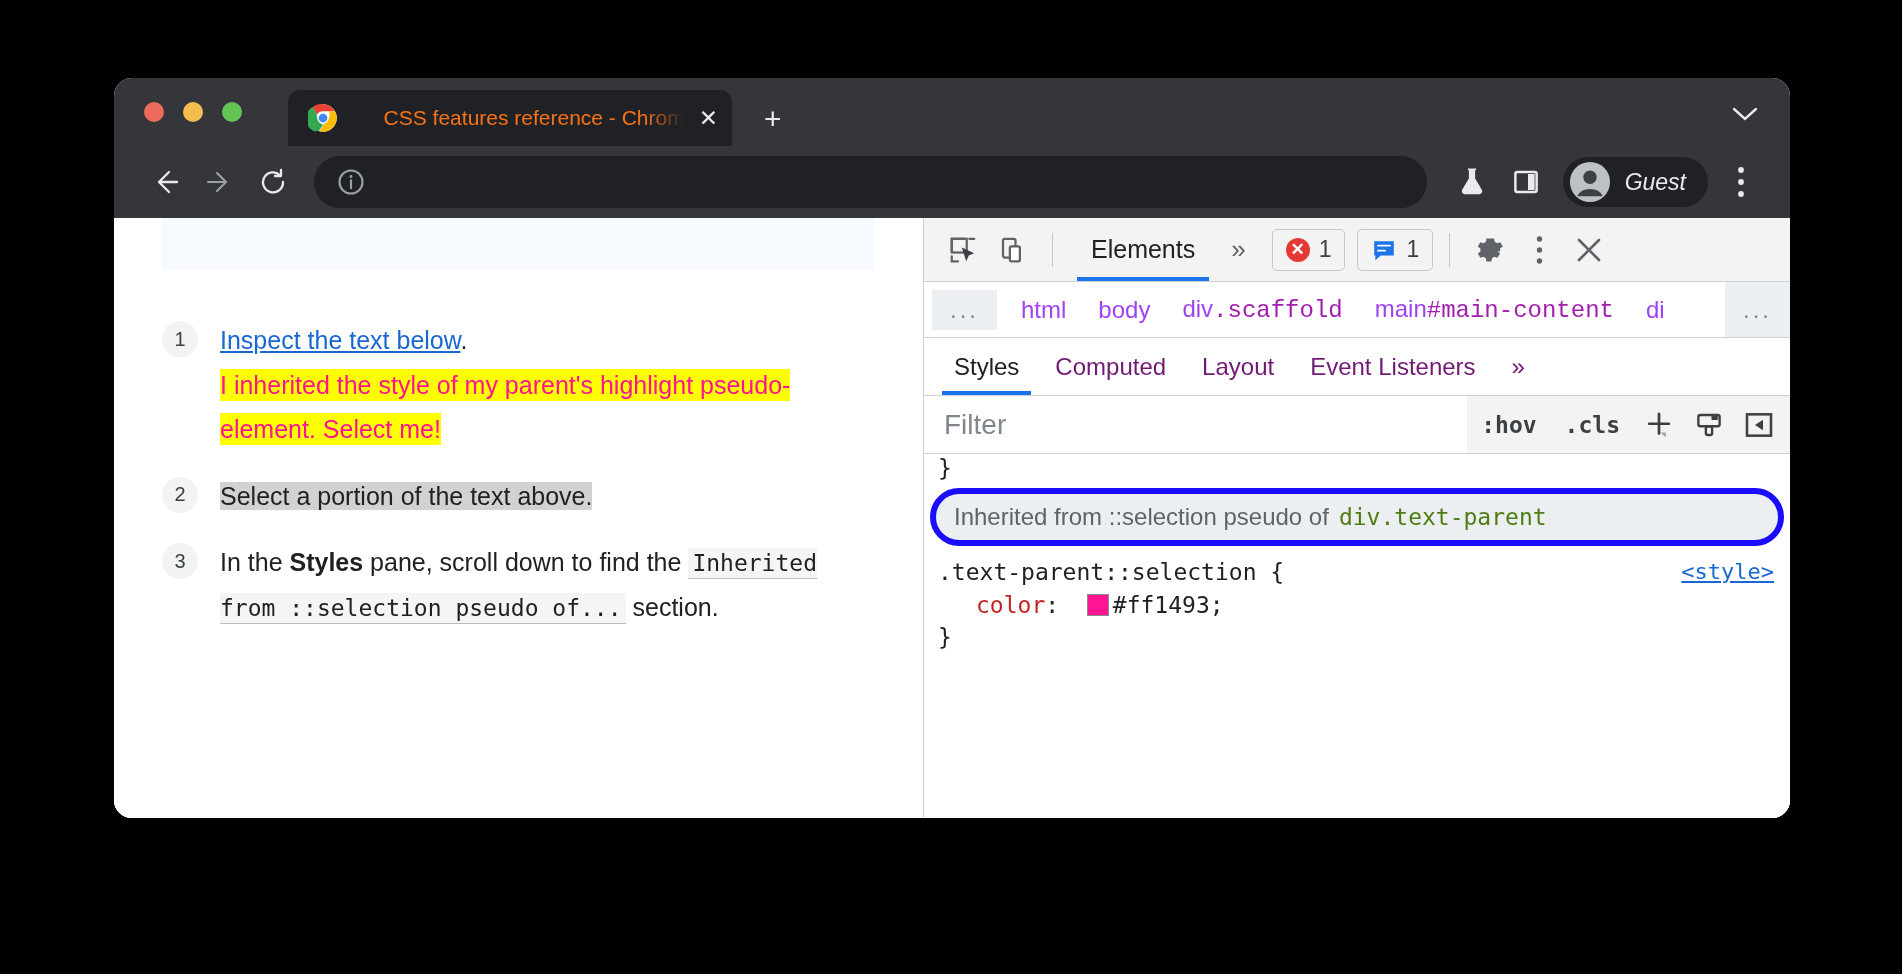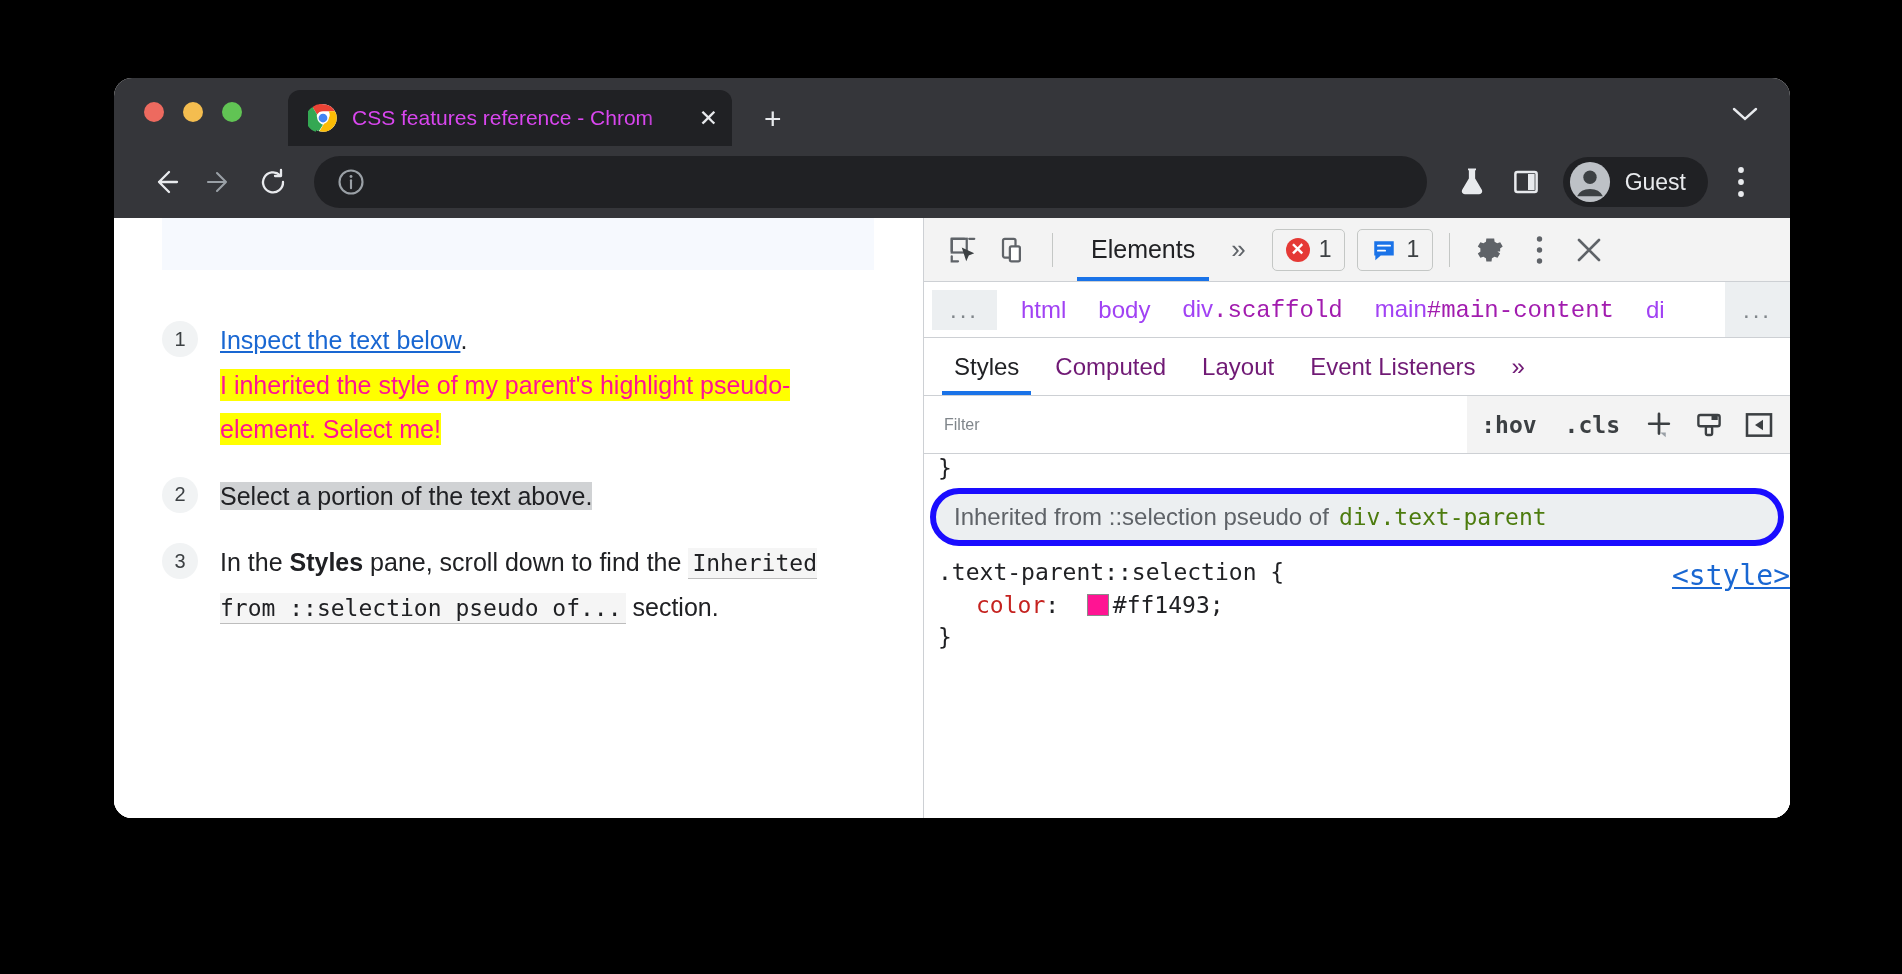--- a/index.html
+++ b/index.html
@@ -54,27 +54,28 @@
     background: #202124;
     border-radius: 12px 12px 0 0;
     display: flex;
     align-items: center;
     padding: 0 14px 0 20px;
     gap: 14px;
     position: relative;
   }
   #chrome-favicon { width: 30px; height: 30px; flex: 0 0 30px; }
   #tab-title {
-    color: #d946ef;
+    color: #f97316;
     font-size: 21px;
     white-space: nowrap;
     overflow: hidden;
     flex: 1;
     -webkit-mask-image: linear-gradient(to right, #000 88%, transparent 100%);
     mask-image: linear-gradient(to right, #000 88%, transparent 100%);
+    text-align: right;
   }
   #tab-close {
     color: #e8eaed; font-size: 23px; line-height: 1;
     flex: 0 0 auto; cursor: pointer; font-weight: 300;
   }
   #new-tab-button {
     color: #e8eaed; font-size: 30px; font-weight: 300;
     margin-left: 32px; margin-bottom: 12px; cursor: pointer;
     line-height: 1;
   }
@@ -123,20 +124,21 @@
   #guest-pill {
     height: 50px;
     background: #202124;
     border-radius: 25px;
     display: flex; align-items: center;
     gap: 14px;
     padding: 0 22px 0 6px;
     margin: 0 6px 0 10px;
     cursor: pointer;
     flex: 0 0 auto;
+    font-style: italic;
   }
   #guest-label { color: #e8eaed; font-size: 23px; }
 
   
   #viewport {
     display: flex;
     height: calc(740px - 68px - 72px);
     background: #ffffff;
   }
 
@@ -323,21 +325,21 @@
     border-bottom: 1px solid #cdd0d4;
     background: #f3f3f3;
     padding-right: 6px;
   }
   #filter-input {
     flex: 1;
     height: 100%;
     background: #ffffff;
     border: none;
     outline: none;
-    font-size: 16px;
+    font-size: 28px;
     color: #3c4043;
     padding: 0 20px;
     font-family: "Liberation Sans", sans-serif;
   }
   #filter-input::placeholder { color: #80868b; }
   .fb-text-btn {
     font-family: "DejaVu Sans Mono", monospace;
     font-size: 23px;
     font-weight: bold;
     color: #3c4043;
@@ -406,24 +408,24 @@
   .expand-tri {
     display: inline-block;
     color: #5f6368;
     font-size: 18px;
     margin: 0 6px 0 2px;
     vertical-align: 1px;
     cursor: pointer;
   }
   #style-source {
     position: absolute;
-    right: 0; top: 10px;
+    right: 16px; top: 10px;
     color: #1967d2;
     text-decoration: underline;
-    font-size: 28px;
+    font-size: 22px;
     cursor: pointer;
     font-family: "DejaVu Sans Mono", monospace;
   }
 </style>
 </head>
 <body>
 
 <div id="stage">
 
   <div id="browser-window">

